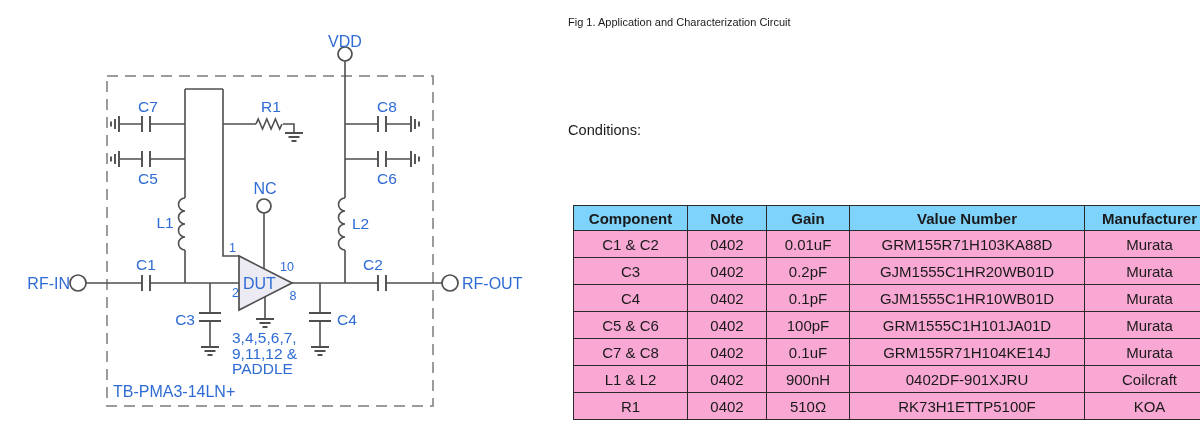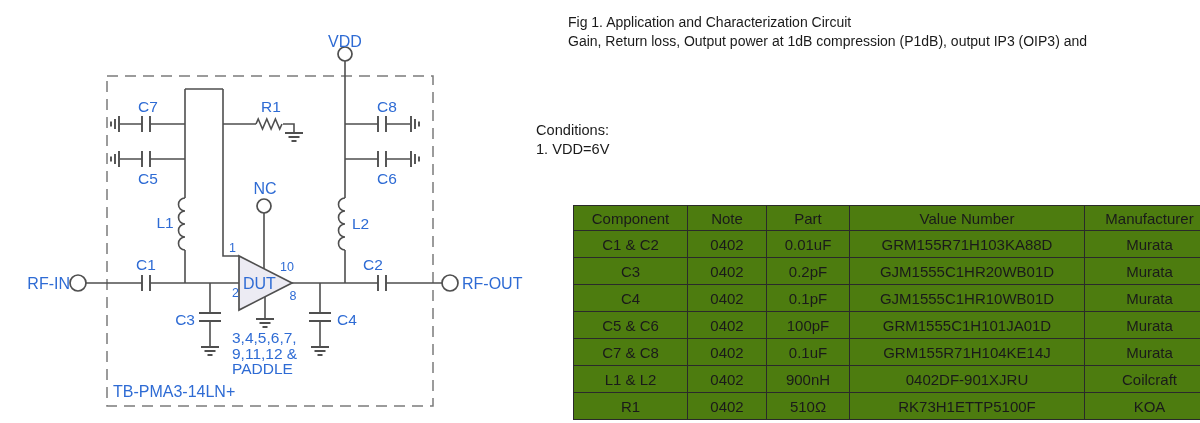--- a/index.html
+++ b/index.html
@@ -10,29 +10,29 @@
   .schematic{position:absolute;left:0;top:16px;width:540px;height:423px;}
   svg .wire{stroke:#4f4f4f;stroke-width:1.6;fill:none;stroke-linecap:butt;}
   svg .plate{stroke:#4f4f4f;stroke-width:1.9;fill:none;}
   svg .gnd{stroke:#4f4f4f;stroke-width:1.9;fill:none;}
   svg .dashedbox{stroke:#7b7b7b;stroke-width:1.5;fill:none;stroke-dasharray:11 7;}
   svg .term{fill:#ffffff;stroke:#4f4f4f;stroke-width:1.7;}
   svg .tri{fill:#ecebf3;stroke:#4f4f4f;stroke-width:1.7;}
   svg text.lbl{fill:var(--accent,#2e6bd4);font-family:"Liberation Sans",sans-serif;font-size:15.5px;}
   svg text.big{font-size:16px;}
   svg text.pin{font-size:12.5px;}
-  .noteblock{position:absolute;left:568px;top:13px;font-size:14px;line-height:19px;white-space:nowrap;}
-  .condblock{position:absolute;left:536px;top:121px;font-size:14.6px;line-height:19px;white-space:nowrap;}
+  .noteblock{position:absolute;left:568px;top:13px;font-size:11px;line-height:19px;white-space:nowrap;}
+  .condblock{position:absolute;left:568px;top:121px;font-size:14.6px;line-height:19px;white-space:nowrap;}
   table.bom{
     position:absolute;left:573px;top:205px;border-collapse:collapse;
     font-size:15px;text-align:center;table-layout:fixed;width:596px;
   }
   table.bom th, table.bom td{border:1.6px solid #2a2a2a;padding:0 4px;overflow:hidden;}
-  table.bom th{background:#4d7c0f;font-weight:normal;height:24px;}
-  table.bom td{height:26px;background:#4d7c0f;}
+  table.bom th{background:#7dd3fc;font-weight:bold;height:24px;}
+  table.bom td{height:26px;background:#f9a8d4;}
   .c-comp{width:105px}.c-size{width:70px}.c-val{width:74px}.c-part{width:226px}.c-mfr{width:121px}
 </style>
 </head>
 <body>
 
 <div class="schematic">
 <svg width="540" height="423" viewBox="0 0 540 423" xmlns="http://www.w3.org/2000/svg">
 
   <rect class="dashedbox" x="107" y="60" width="326" height="330"></rect>
 
@@ -114,34 +114,32 @@
   <text class="lbl" x="232" y="327" text-anchor="start" font-size="14.5">3,4,5,6,7,</text>
   <text class="lbl" x="232" y="342.5" text-anchor="start" font-size="14.5">9,11,12 &amp;</text>
   <text class="lbl" x="232" y="358" text-anchor="start" font-size="14.5">PADDLE</text>
 
   <text class="lbl big" x="113" y="381" text-anchor="start">TB-PMA3-14LN+</text>
 </svg>
 </div>
 
 <div class="noteblock">
   <div>Fig 1. Application and Characterization Circuit</div>
-  <div>Gain, Return loss, Output power at 1dB compression (P1dB), output IP3 (OIP3) and</div>
 </div>
 
 <div class="condblock">
   <div>Conditions:</div>
-  <div>1. VDD=6V</div>
 </div>
 
 <table class="bom">
   <thead>
     <tr>
       <th class="c-comp">Component</th>
       <th class="c-size">Note</th>
-      <th class="c-val">Part</th>
+      <th class="c-val">Gain</th>
       <th class="c-part">Value Number</th>
       <th class="c-mfr">Manufacturer</th>
     </tr>
   </thead>
   <tbody>
       <tr>
         <td>C1 &amp; C2</td>
         <td>0402</td>
         <td>0.01uF</td>
         <td>GRM155R71H103KA88D</td>

